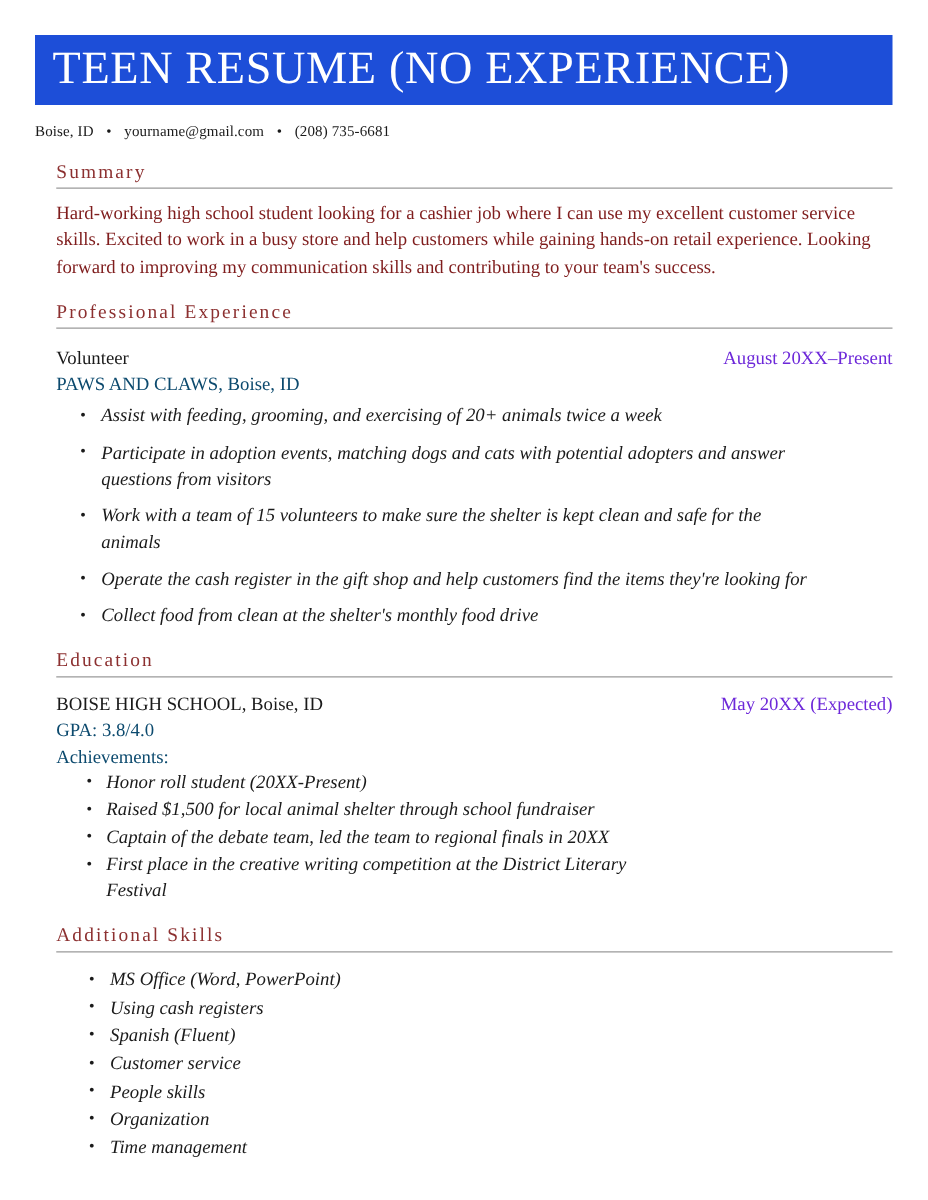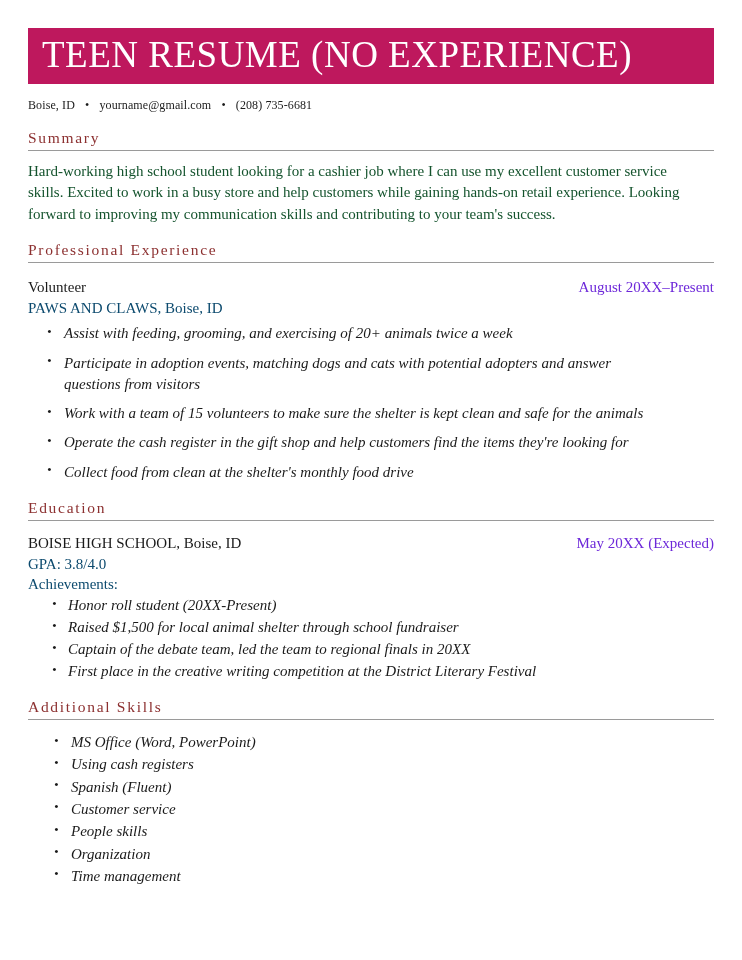--- a/index.html
+++ b/index.html
@@ -19,21 +19,21 @@
     width: 742px;
     height: 960px;
     background: #ffffff;
     box-sizing: border-box;
     padding: 0 28px;
   }
 
   
   .name-banner {
     margin-top: 28px;
-    background: #be185d;
+    background: #1d4ed8;
     padding: 7px 14px 9px 14px;
     box-sizing: border-box;
   }
   .name-banner-text {
     color: #ffffff;
     font-size: 37px;
     line-height: 1.08;
     font-weight: 400;
     letter-spacing: 0.5px;
     white-space: nowrap;
@@ -47,39 +47,40 @@
   }
   .contact-sep {
     display: inline-block;
     padding: 0 7px;
     color: #1a1a1a;
   }
 
   
   .section {
     margin-top: 16px;
+    margin-left: 17px;
   }
   .section-heading {
     color: #8C3030;
     font-size: 15.5px;
     letter-spacing: 1.7px;
     font-weight: 400;
     padding-bottom: 3px;
     border-bottom: 1.5px solid #9a9a9a;
   }
 
   .section-body {
     padding-top: 10px;
   }
 
   
   .summary-text {
     font-size: 15px;
     line-height: 1.42;
-    color: #14532d;
+    color: #7f1d1d;
     margin: 0;
     padding-right: 10px;
   }
 
   
   .entry-row {
     display: flex;
     justify-content: space-between;
     align-items: baseline;
     font-size: 15px;

